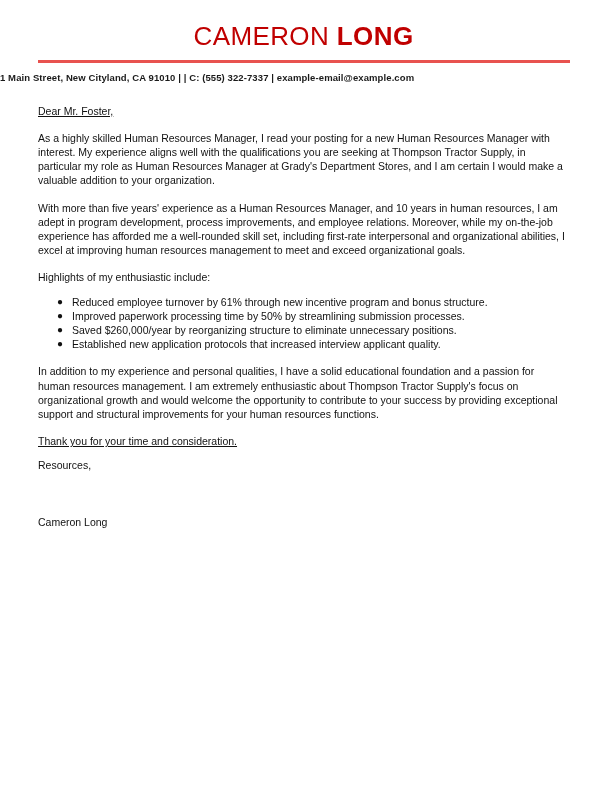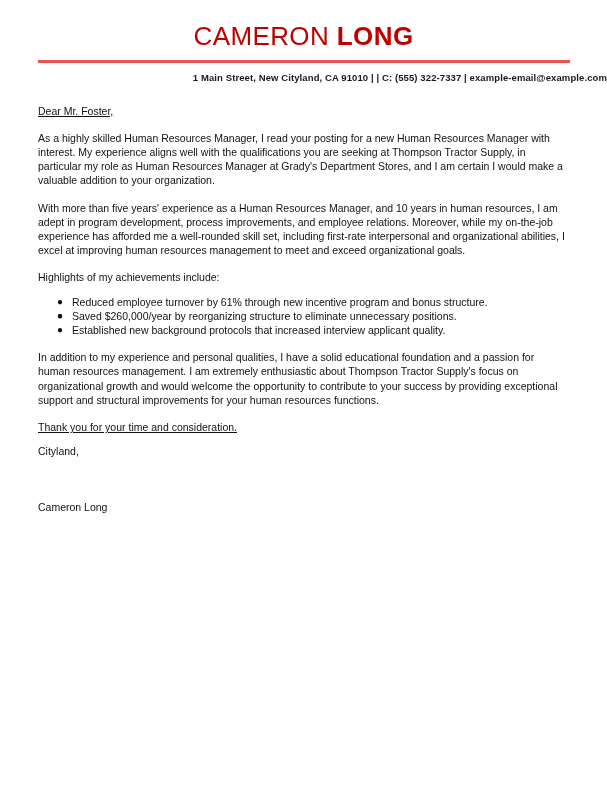--- a/index.html
+++ b/index.html
@@ -39,21 +39,21 @@
   }
   .name-last {
     font-weight: 700;
   }
   .rule {
     height: 3px;
     background: #E8524F;
     margin: 9px 37px 0 38px;
   }
   .contact-line {
-    text-align: right;
+    text-align: left;
     font-size: 9.5px;
     font-weight: 700;
     color: #1a1a1a;
     margin-top: 9px;
     letter-spacing: 0.1px;
     white-space: nowrap;
   }
 
   
   .body-wrap {
@@ -117,43 +117,44 @@
   </div>
 
   <div class="body-wrap">
 
     <p class="salutation">Dear Mr. Foster,</p>
 
     <p class="para">As a highly skilled Human Resources Manager, I read your posting for a new Human Resources Manager with interest. My experience aligns well with the qualifications you are seeking at Thompson Tractor Supply, in particular my role as Human Resources Manager at Grady's Department Stores, and I am certain I would make a valuable addition to your organization.</p>
 
     <p class="para">With more than five years' experience as a Human Resources Manager, and 10 years in human resources, I am adept in program development, process improvements, and employee relations. Moreover, while my on-the-job experience has afforded me a well-rounded skill set, including first-rate interpersonal and organizational abilities, I excel at improving human resources management to meet and exceed organizational goals.</p>
 
-    <p class="para tight-after">Highlights of my achievements include:</p>
+    <p class="para tight-after">Highlights of my enthusiastic include:</p>
 
     <ul class="bullets">
       <li>
         <span class="dot">●</span>
         <span>Reduced employee turnover by 61% through new incentive program and bonus structure.</span>
       </li>
       <li>
         <span class="dot">●</span>
+        <span>Improved paperwork processing time by 50% by streamlining submission processes.</span>
       </li>
       <li>
         <span class="dot">●</span>
         <span>Saved $260,000/year by reorganizing structure to eliminate unnecessary positions.</span>
       </li>
       <li>
         <span class="dot">●</span>
-        <span>Established new background protocols that increased interview applicant quality.</span>
+        <span>Established new application protocols that increased interview applicant quality.</span>
       </li>
     </ul>
 
     <p class="para">In addition to my experience and personal qualities, I have a solid educational foundation and a passion for human resources management. I am extremely enthusiastic about Thompson Tractor Supply's focus on organizational growth and would welcome the opportunity to contribute to your success by providing exceptional support and structural improvements for your human resources functions.</p>
 
 
     <p class="closing">Thank you for your time and consideration.</p>
 
-    <p class="signoff">Cityland,</p>
+    <p class="signoff">Resources,</p>
 
     <p class="signature-name">Cameron Long</p>
 
   </div>
 </div>
 
 </body></html>

